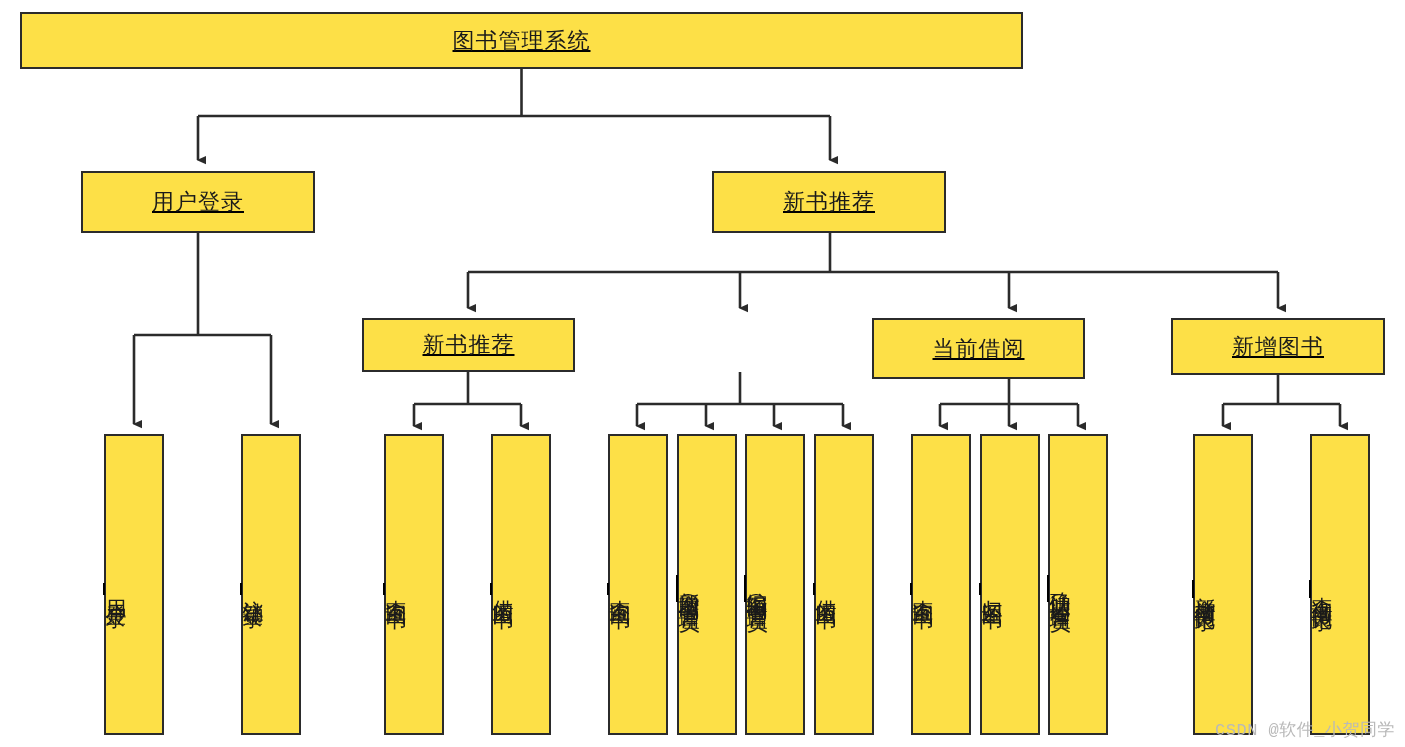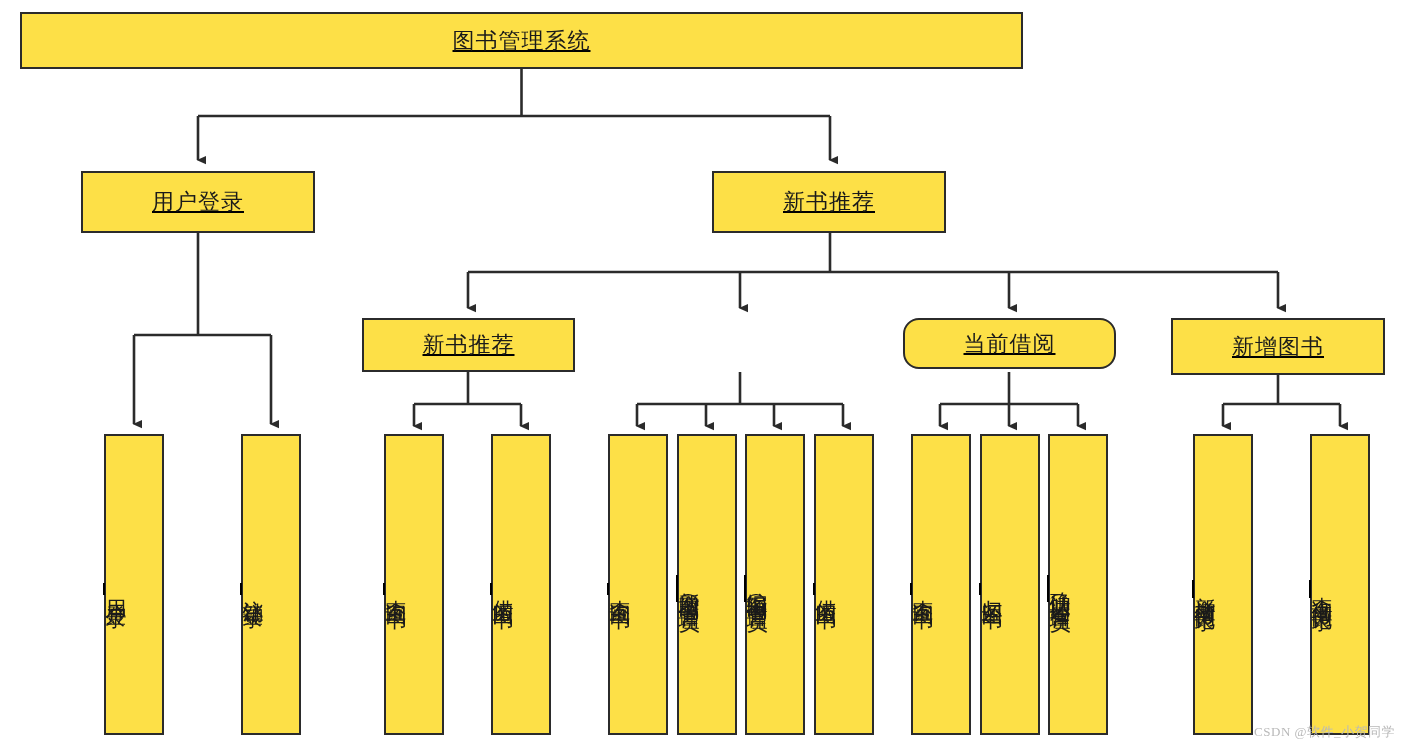--- a/index.html
+++ b/index.html
@@ -57,25 +57,25 @@
     font-size: 21px;
     letter-spacing: 3px;
     white-space: nowrap;
     line-height: 1;
     text-align: left;
   }
   .watermark {
     position: absolute;
     right: 10px;
     bottom: 6px;
-    font-size: 13px;
+    font-size: 17px;
     color: #b9b9b9;
     letter-spacing: 0.5px;
     z-index: 5;
-    font-family: Liberation Serif, serif;
+    font-family: Liberation Mono, monospace;
     white-space: nowrap;
   }
 </style>
 </head>
 <body>
 
 <div id="diagram-root">
 
   <svg class="connector-layer" viewBox="0 0 1405 747" xmlns="http://www.w3.org/2000/svg">
     <defs>
@@ -141,21 +141,21 @@
 
   <div class="node" style="left:712px; top:171px; width:234px; height:62px;">
     <span class="node-label">新书推荐</span>
   </div>
 
   <div class="node" style="left:362px; top:318px; width:213px; height:54px;">
     <span class="node-label">新书推荐</span>
   </div>
 
 
-  <div class="node" style="left:903px; top:318px; width:213px; height:51px;border-radius:16px;">
+  <div class="node" style="left:872px; top:318px; width:213px; height:61px;">
     <span class="node-label">当前借阅</span>
   </div>
 
   <div class="node" style="left:1171px; top:318px; width:214px; height:57px;">
     <span class="node-label">新增图书</span>
   </div>
 
   <div class="node leaf" style="left:104px; top:434px; width:60px; height:301px;">
     <span class="node-label">用户登录</span>
   </div>

